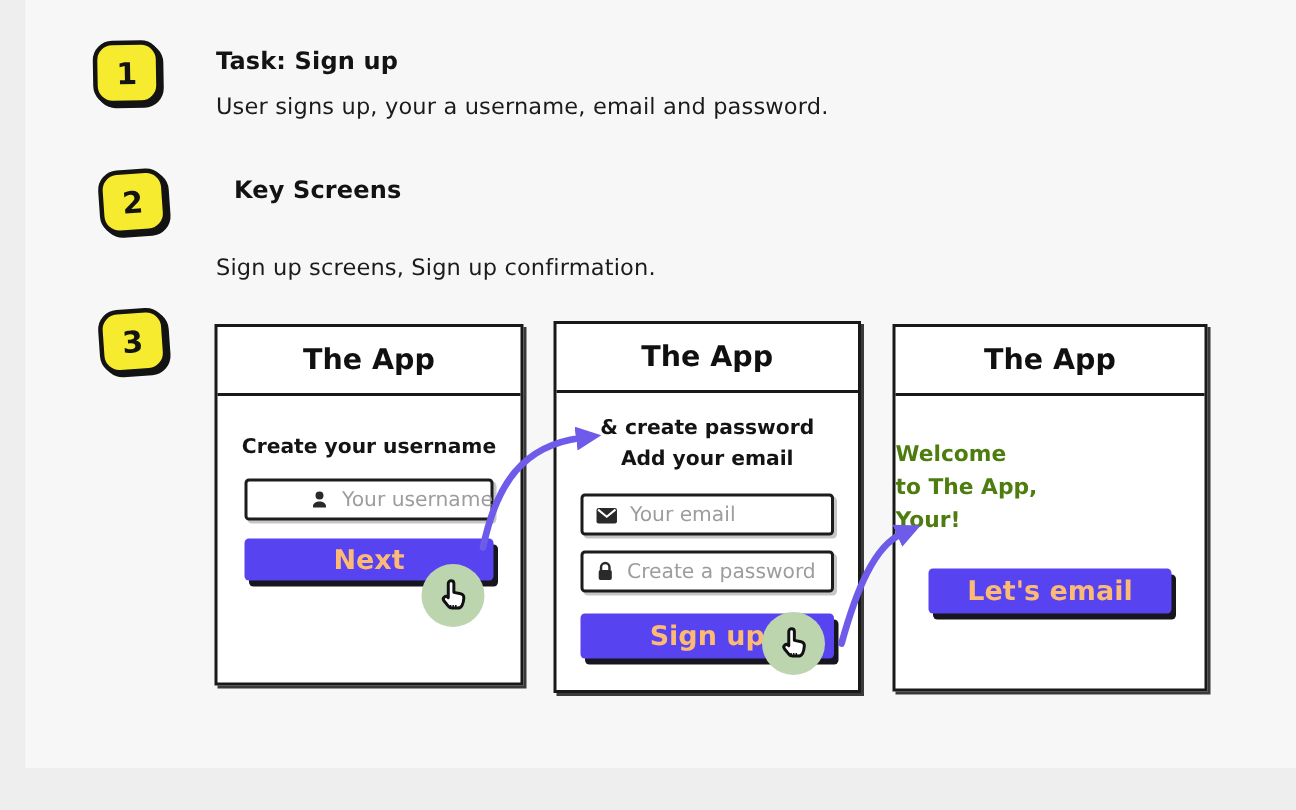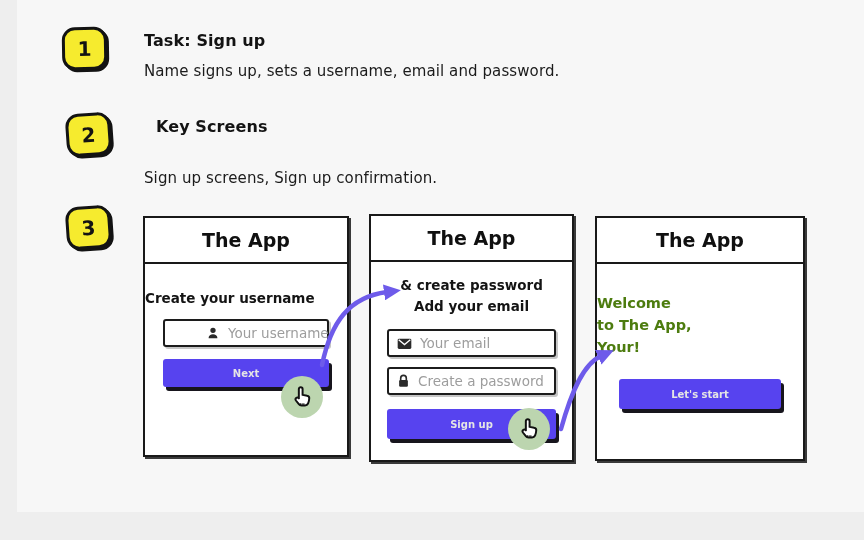--- a/index.html
+++ b/index.html
@@ -22,56 +22,56 @@
   .d1{left:144px;top:62px;}
   .d2{left:144px;top:169px;}
 
   
   .screen{position:absolute;background:#ffffff;border:2px solid #191919;box-shadow:2px 2px 0 #3a3a3a;box-sizing:border-box;}
   .s1{left:143px;top:216px;width:206px;height:241px;}
   .s2{left:369px;top:214px;width:205px;height:248px;}
   .s3{left:595px;top:216px;width:210px;height:245px;}
   .screen-header{height:44px;border-bottom:2px solid #191919;display:flex;align-items:center;justify-content:center;
     font-size:19px;font-weight:700;color:#101010;}
-  .prompt{font-size:13.5px;font-weight:700;color:#141414;}
+  .prompt{text-align:center;font-size:13.5px;font-weight:700;color:#141414;}
   .s1 .prompt{margin-top:26px;}
   .prompt-lines{margin-top:13px;text-align:center;font-size:13.5px;font-weight:700;color:#141414;line-height:21px;}
   .welcome{margin-top:28px;text-align:left;font-size:14.5px;font-weight:700;color:#4d7c0f;line-height:22px;}
 
   .wf-input{display:flex;align-items:center;gap:7px;height:28px;border:2px solid #1c1c1c;border-radius:3px;
     background:#fff;box-shadow:2px 2px 0 #c6c6c6;padding:0 7px;box-sizing:border-box;}
   .s1 .wf-input{margin:13px 18px 0;padding-left:40px;}
   .s2 .in1{margin:12px 16px 0;}
   .s2 .in2{margin:10px 16px 0;}
   .ph{color:#9d9d9d;font-size:13.5px;font-weight:400;white-space:nowrap;}
   .in-icon{display:flex;align-items:center;}
 
   .wf-button{height:28px;background:#5743EF;border-radius:3px;box-shadow:3px 4px 0 #17151d;
-    display:flex;align-items:center;justify-content:center;color:#e5e5e5;font-size:10px;font-weight:700;cursor:pointer;}
+    display:flex;align-items:center;justify-content:center;color:#fdba74;font-size:18px;font-weight:700;cursor:pointer;}
   .s1 .wf-button{margin:12px 18px 0;}
   .s2 .wf-button{margin:14px 16px 0;height:30px;}
   .s3 .wf-button{margin:21px 22px 0;height:30px;}
 
   
   .cursor{position:absolute;width:42px;height:42px;border-radius:50%;background:#BCD5AF;
     display:flex;align-items:center;justify-content:center;}
   .c1{left:281px;top:376px;}
   .c2{left:508px;top:408px;}
 
   .arrows{position:absolute;left:0;top:0;pointer-events:none;}
 </style>
 </head>
 <body>
 
 <div class="stage">
   <div class="canvas-bg"></div>
 
   <div class="badge b1">1</div>
   <div class="step-title t1">Task: Sign up</div>
-  <div class="step-desc d1">Name signs up, sets a username, email and password.</div>
+  <div class="step-desc d1">User signs up, your a username, email and password.</div>
 
   <div class="badge b2">2</div>
   <div class="step-title t2">Key Screens</div>
   <div class="step-desc d2">Sign up screens, Sign up confirmation.</div>
 
   <div class="badge b3">3</div>
 
   <div class="screen s1">
     <div class="screen-header">The App</div>
     <div class="prompt">Create your username</div>
@@ -113,21 +113,21 @@
     <div class="wf-button">Sign up</div>
   </div>
 
   <div class="screen s3">
     <div class="screen-header">The App</div>
     <div class="welcome">
       <div>Welcome</div>
       <div>to The App,</div>
       <div>Your!</div>
     </div>
-    <div class="wf-button">Let's start</div>
+    <div class="wf-button">Let's email</div>
   </div>
 
   <svg class="arrows" width="864" height="540">
     <defs>
       <marker id="ah" markerUnits="userSpaceOnUse" markerWidth="18" markerHeight="16" refX="3" refY="8" orient="auto">
         <path d="M0 0 L17 8 L0 16 Z" fill="#6E5BEA"></path>
       </marker>
     </defs>
     <path d="M322 365 C331 322 349 297 387 292" stroke="#6E5BEA" stroke-width="4.5" fill="none" stroke-linecap="round" marker-end="url(#ah)"></path>
     <path d="M561 429 C571 393 583 364 601 356" stroke="#6E5BEA" stroke-width="4.5" fill="none" stroke-linecap="round" marker-end="url(#ah)"></path>

